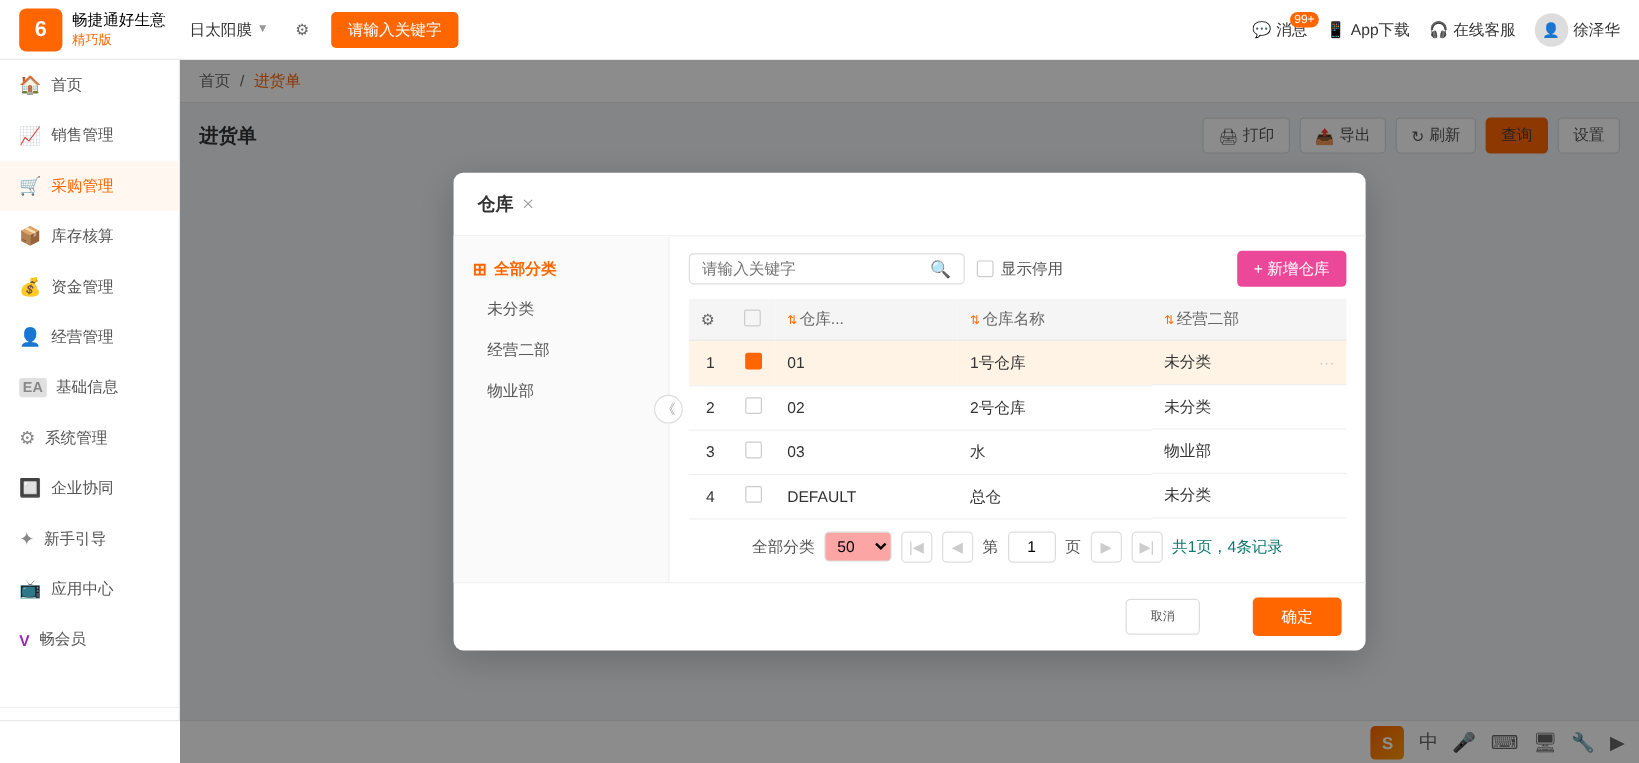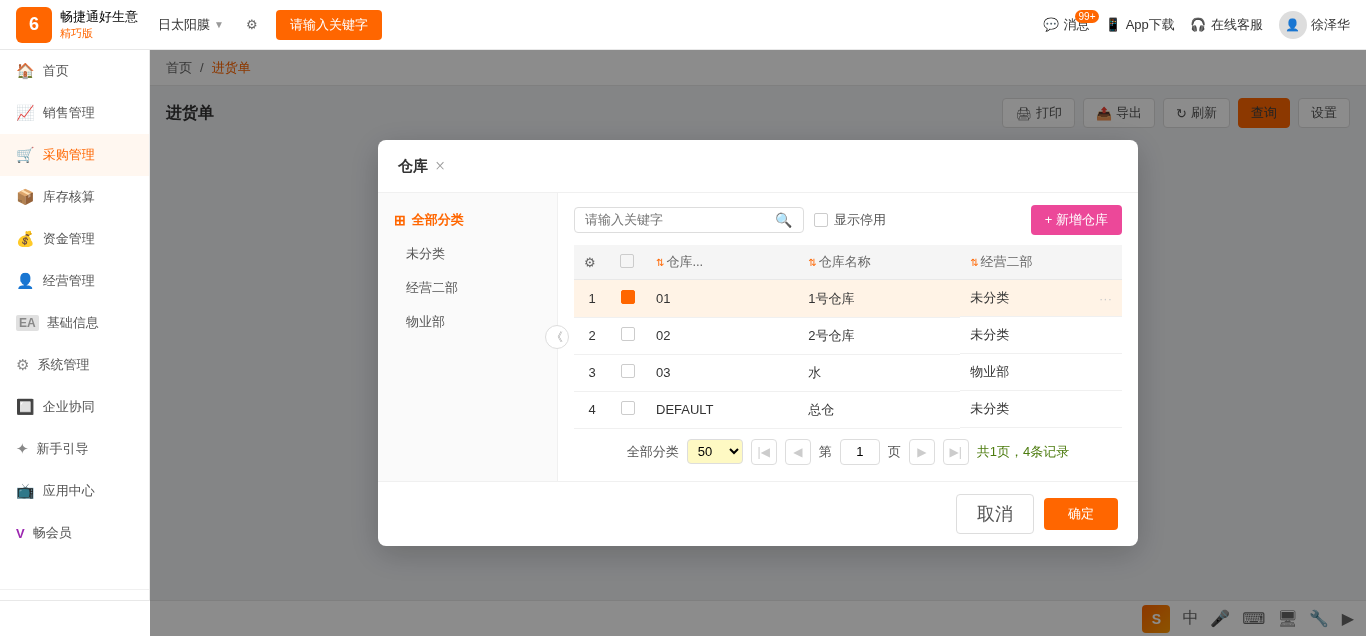--- a/index.html
+++ b/index.html
@@ -286,52 +286,52 @@
     
     .pagination-bar {
       display: flex; align-items: center; justify-content: center;
       gap: 8px;
       padding: 10px 0 4px;
       font-size: 13px; color: #555;
     }
     .per-page-select {
       border: 1px solid #ddd; border-radius: 4px;
       padding: 3px 6px; font-size: 13px;
-      background: #fef9c3; cursor: pointer;
+      background: #fca5a5; cursor: pointer;
     }
     .page-nav-btn {
       width: 26px; height: 26px;
       border: 1px solid #ddd; border-radius: 4px;
       background: #fff; display: flex; align-items: center; justify-content: center;
       cursor: pointer; color: #555; font-size: 12px;
     }
     .page-nav-btn.disabled { color: #ccc; cursor: default; }
     .page-input {
       width: 40px; height: 26px;
       border: 1px solid #ddd; border-radius: 4px;
       text-align: center; font-size: 13px; outline: none;
     }
-    .page-info { color: #4d7c0f; }
+    .page-info { color: #0f766e; }
 
     
     .modal-footer {
       display: flex; align-items: center; justify-content: flex-end;
       gap: 10px;
       padding: 12px 20px;
       border-top: 1px solid #f0f0f0;
     }
     .btn-cancel {
       border: 1px solid #ddd; background: #fff;
       border-radius: 4px; padding: 7px 20px;
-      font-size: 18px; cursor: pointer; color: #555;
+      font-size: 10px; cursor: pointer; color: #555;
     }
     .btn-confirm {
       background: #f60; color: #fff;
       border: none; border-radius: 4px;
-      padding: 7px 24px; font-size: 13px; cursor: pointer;
+      padding: 7px 24px; font-size: 13px; cursor: pointer; margin-left: 34px;
     }
 
     
     .bottom-bar {
       position: fixed;
       bottom: 0; left: 0; right: 0;
       height: 36px;
       background: #fff;
       border-top: 1px solid #e8e8e8;
       display: flex; align-items: center;

